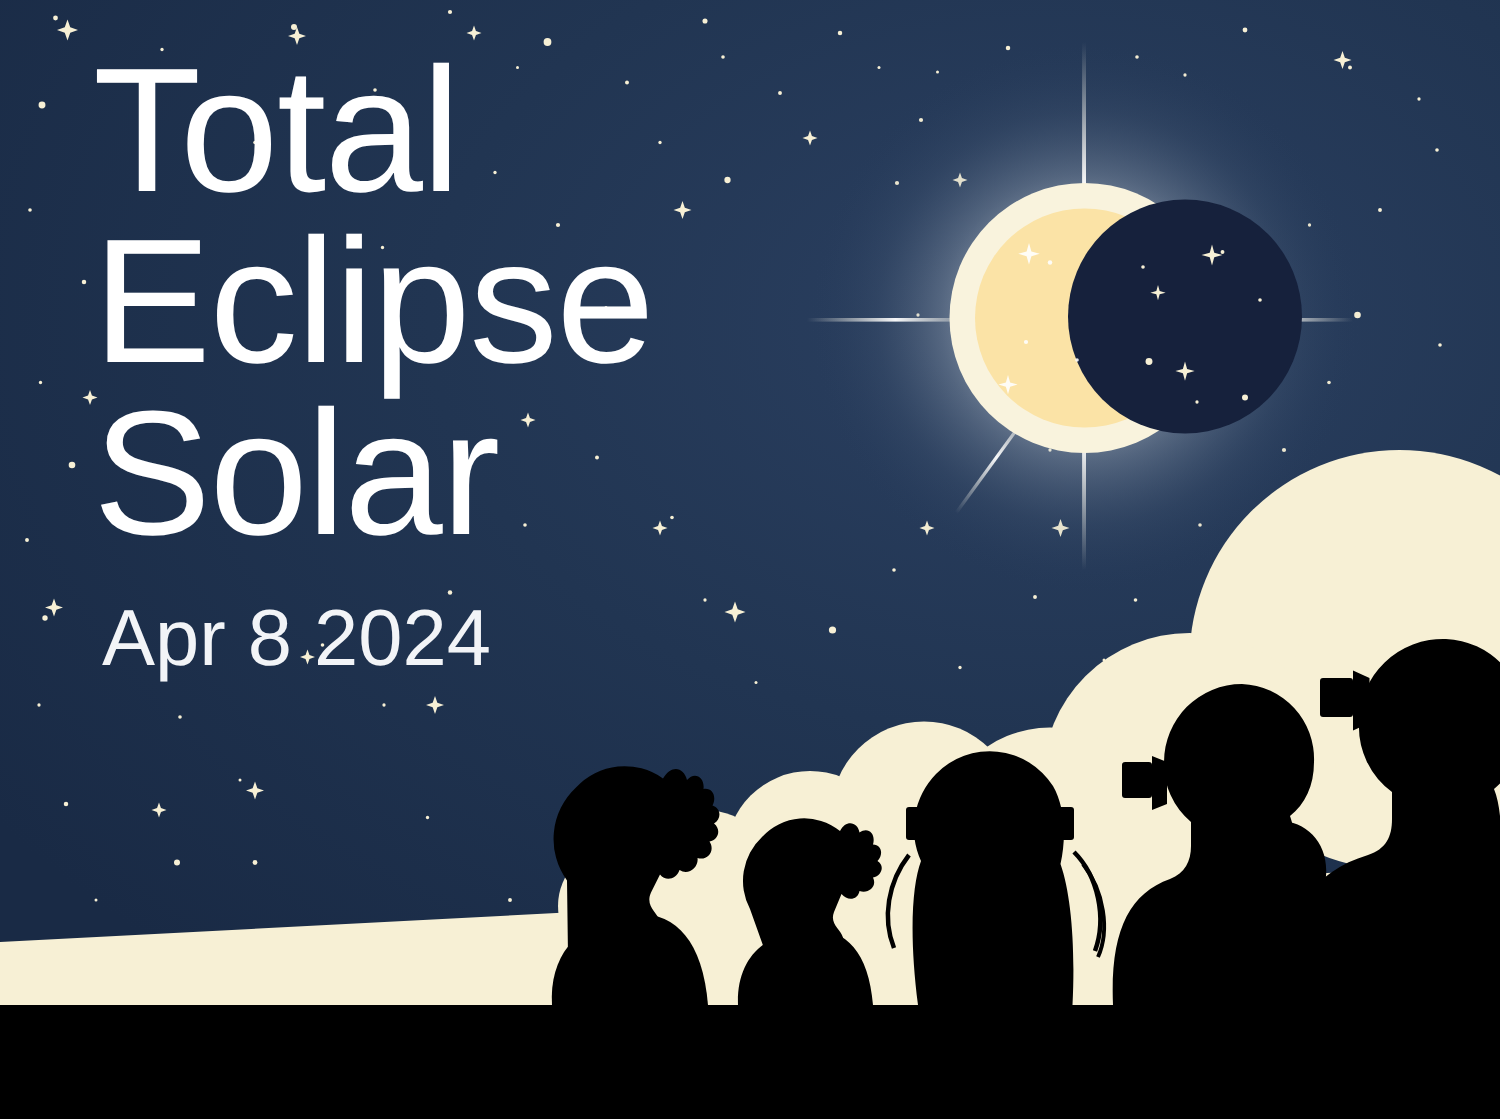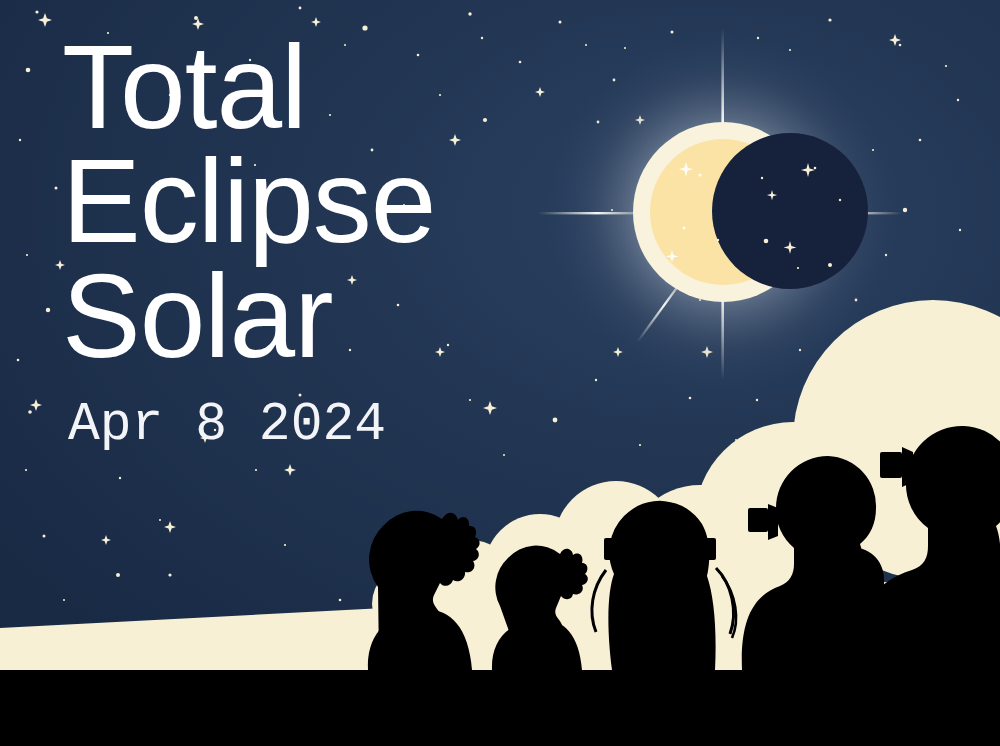--- a/index.html
+++ b/index.html
@@ -47,21 +47,21 @@
     font-size: 118px;
     line-height: 0.97;
     letter-spacing: -1px;
     margin: 0;
     white-space: nowrap;
   }
   .headline .ln {
     display: block;
   }
   .subline {
-    font-family: Liberation Mono, monospace;
+    font-family: Liberation Sans, sans-serif;
     font-weight: 300;
     color: #f2f4f7;
     font-size: 53px;
     letter-spacing: 0px;
     margin: 22px 0 0 6px;
     white-space: nowrap;
   }
   
   #footer {
     position: absolute;

